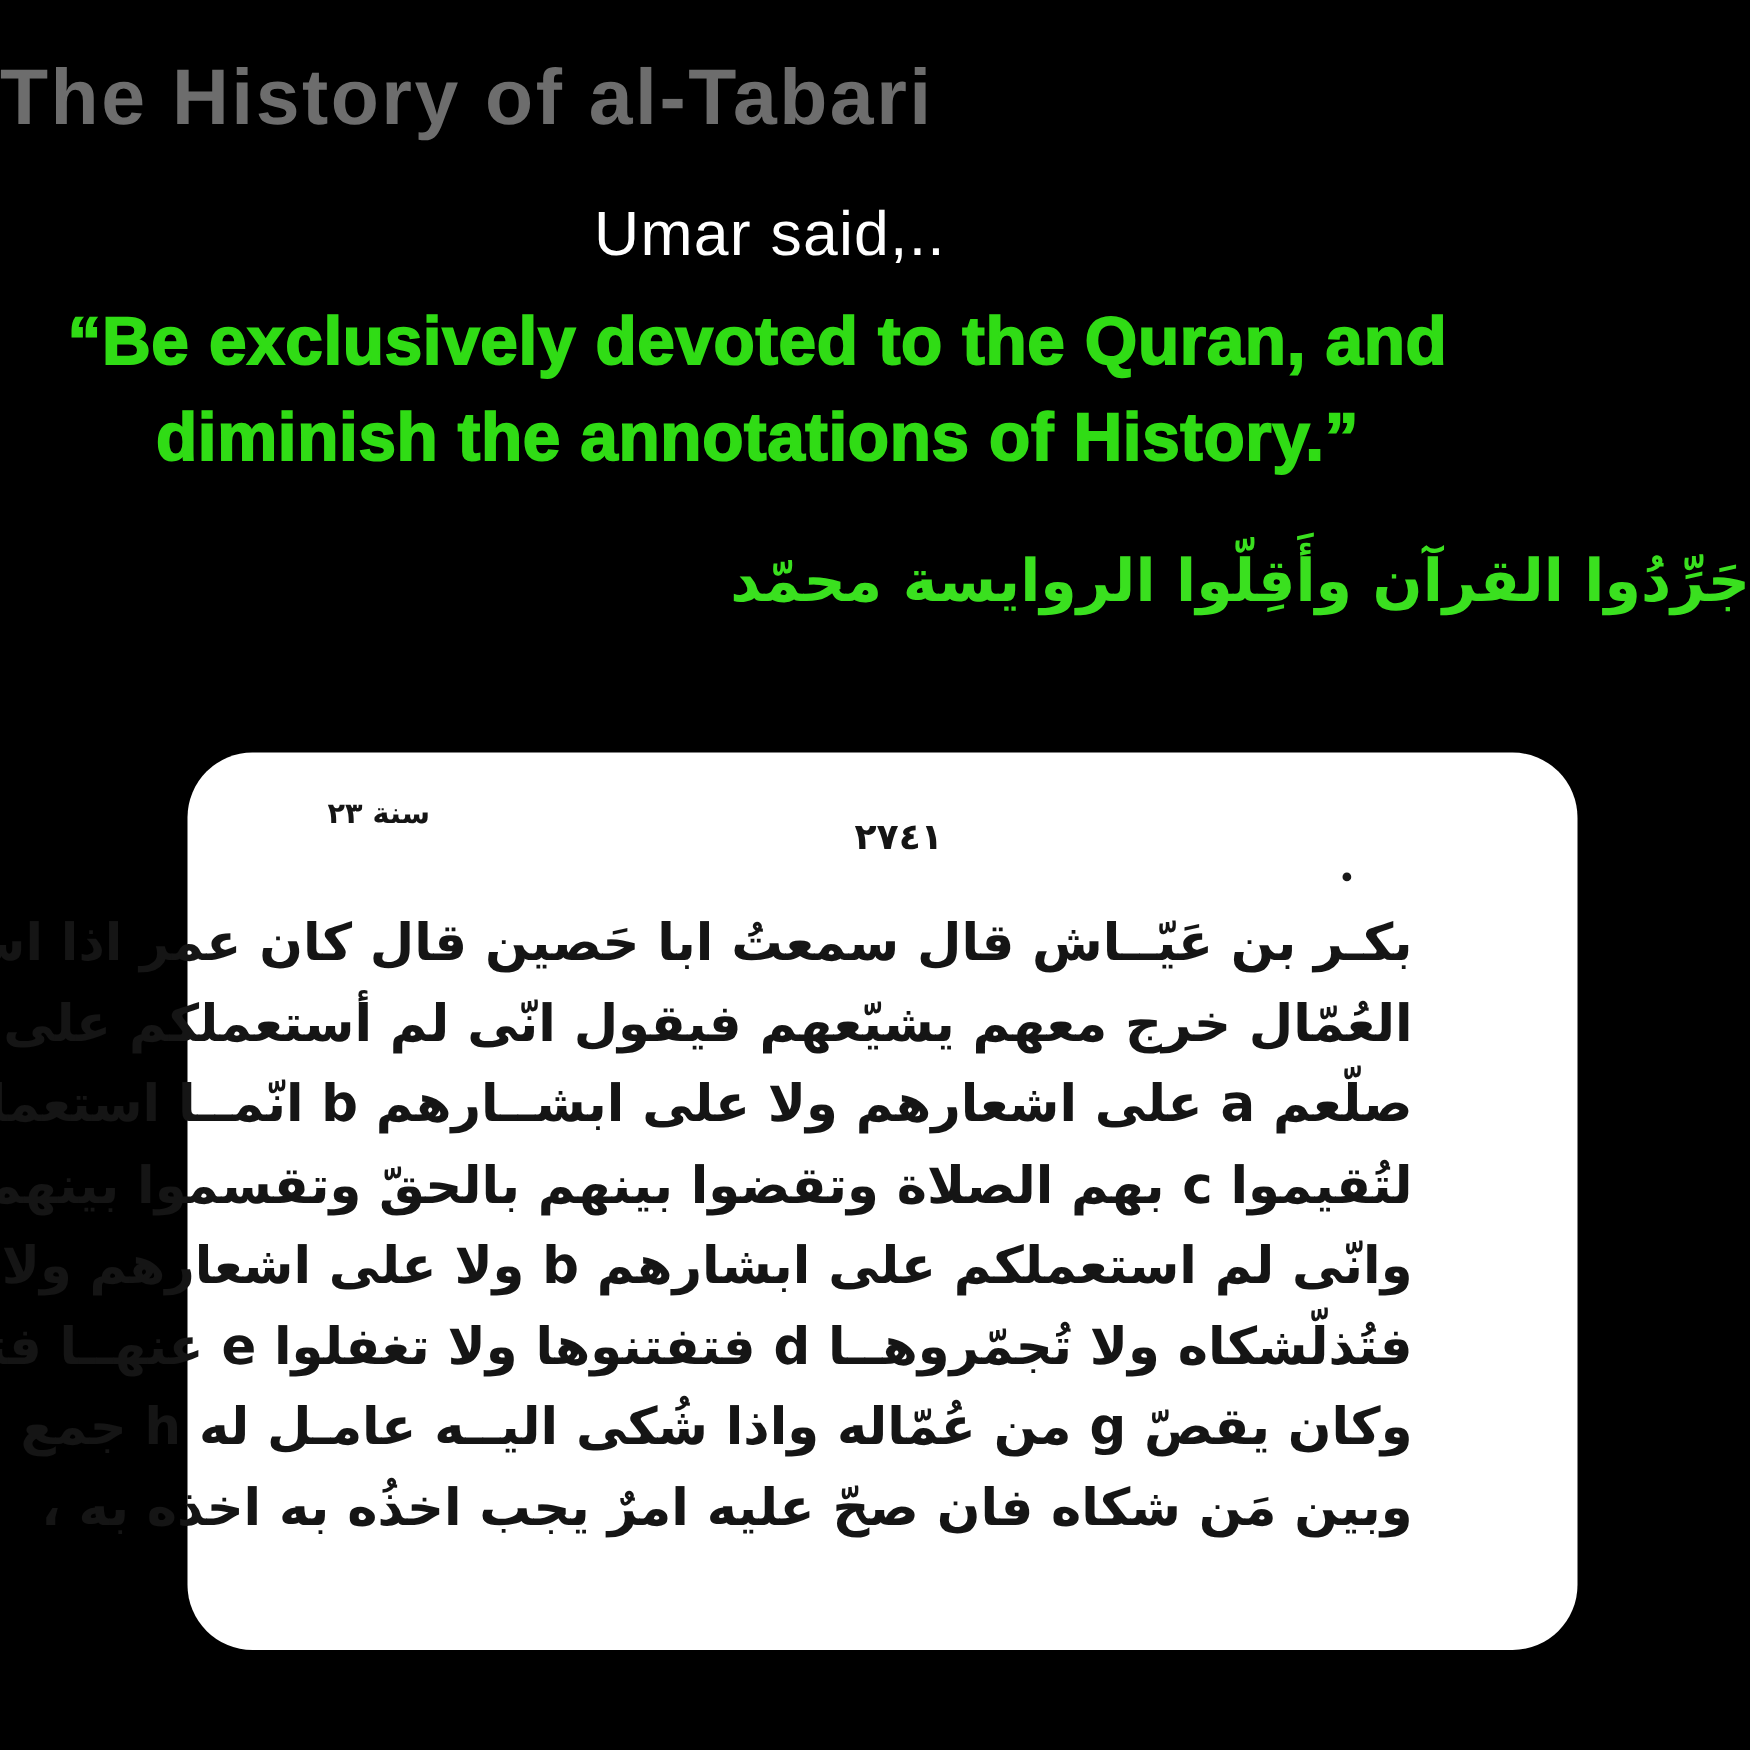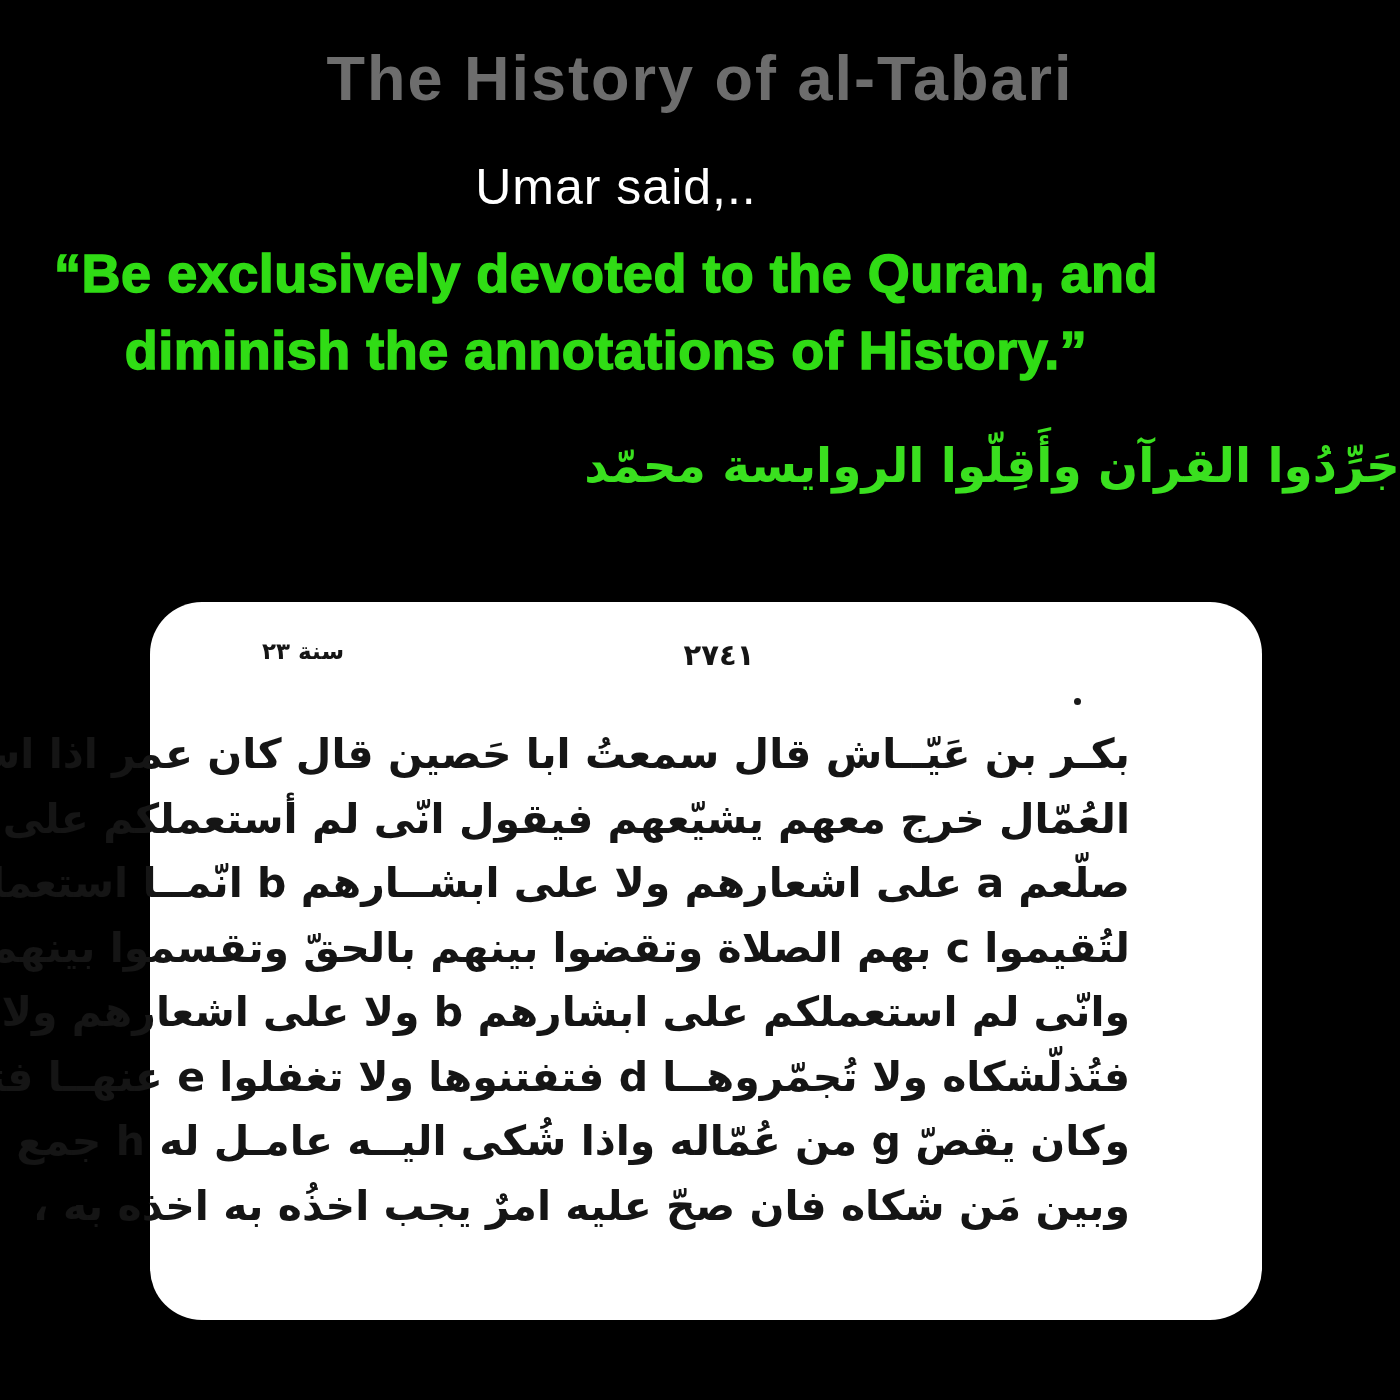--- a/index.html
+++ b/index.html
@@ -6,21 +6,20 @@
   .canvas{
     position:relative;
     width:1400px;height:1400px;
     background:#000;
     overflow:hidden;
     font-family:"Liberation Sans", sans-serif;
   }
   .page-title{
     position:absolute;
     top:42px;left:0;width:1400px;
-    text-align:center;
     font-size:63px;
     font-weight:700;
     letter-spacing:2px;
     color:#6d6d6d;
   }
   .subtitle{
     position:absolute;
     top:158px;left:0;width:1232px;
     text-align:center;
     font-size:50px;
@@ -57,21 +56,21 @@
   }
   .scan-inner{
     position:absolute;
     inset:0;
     filter:blur(0.5px);
     color:#151515;
     font-family:"DejaVu Sans", sans-serif;
   }
   .scan-header-page{
     position:absolute;
-    top:36px;left:0;width:100%;
+    top:50px;left:0;width:100%;
     padding-left:26px;
     box-sizing:border-box;
     text-align:center;
     font-size:29px;
     font-weight:700;
     letter-spacing:2px;
   }
   .scan-header-year{
     position:absolute;
     top:36px;left:112px;

